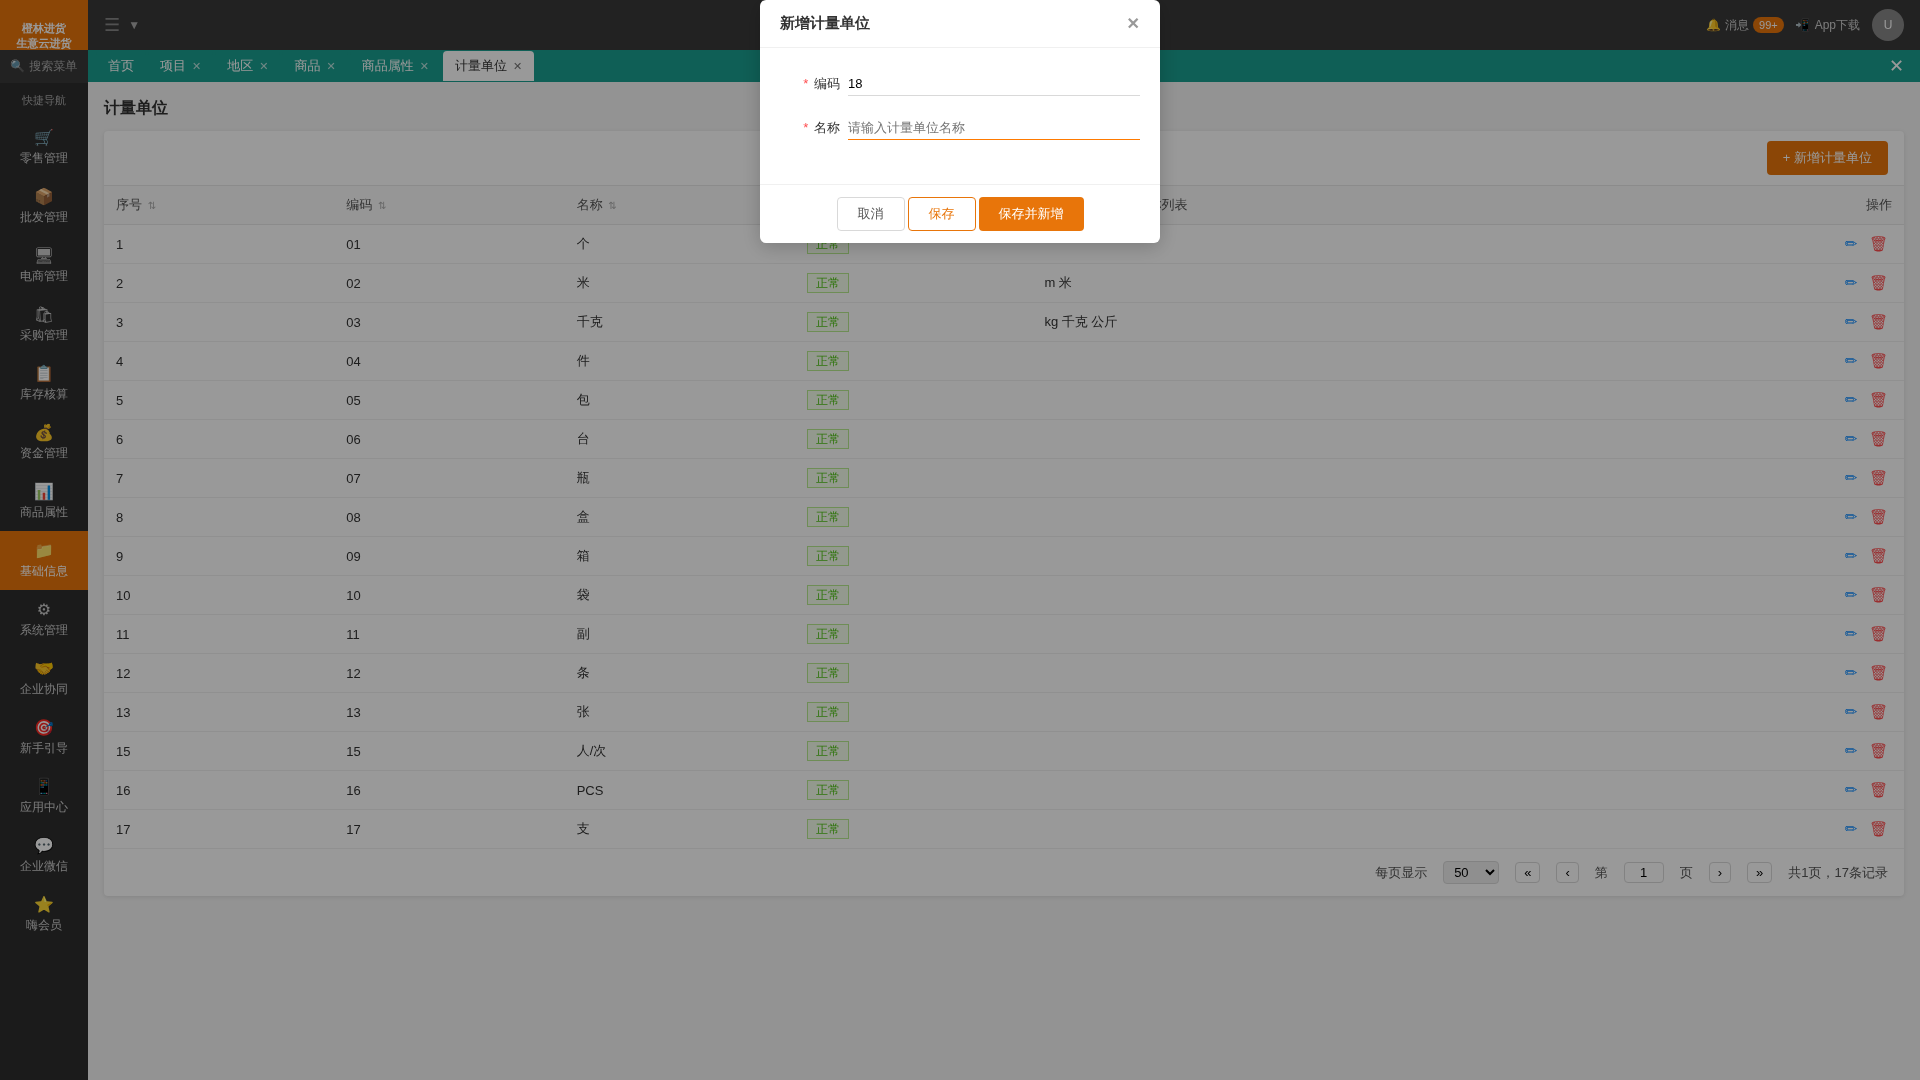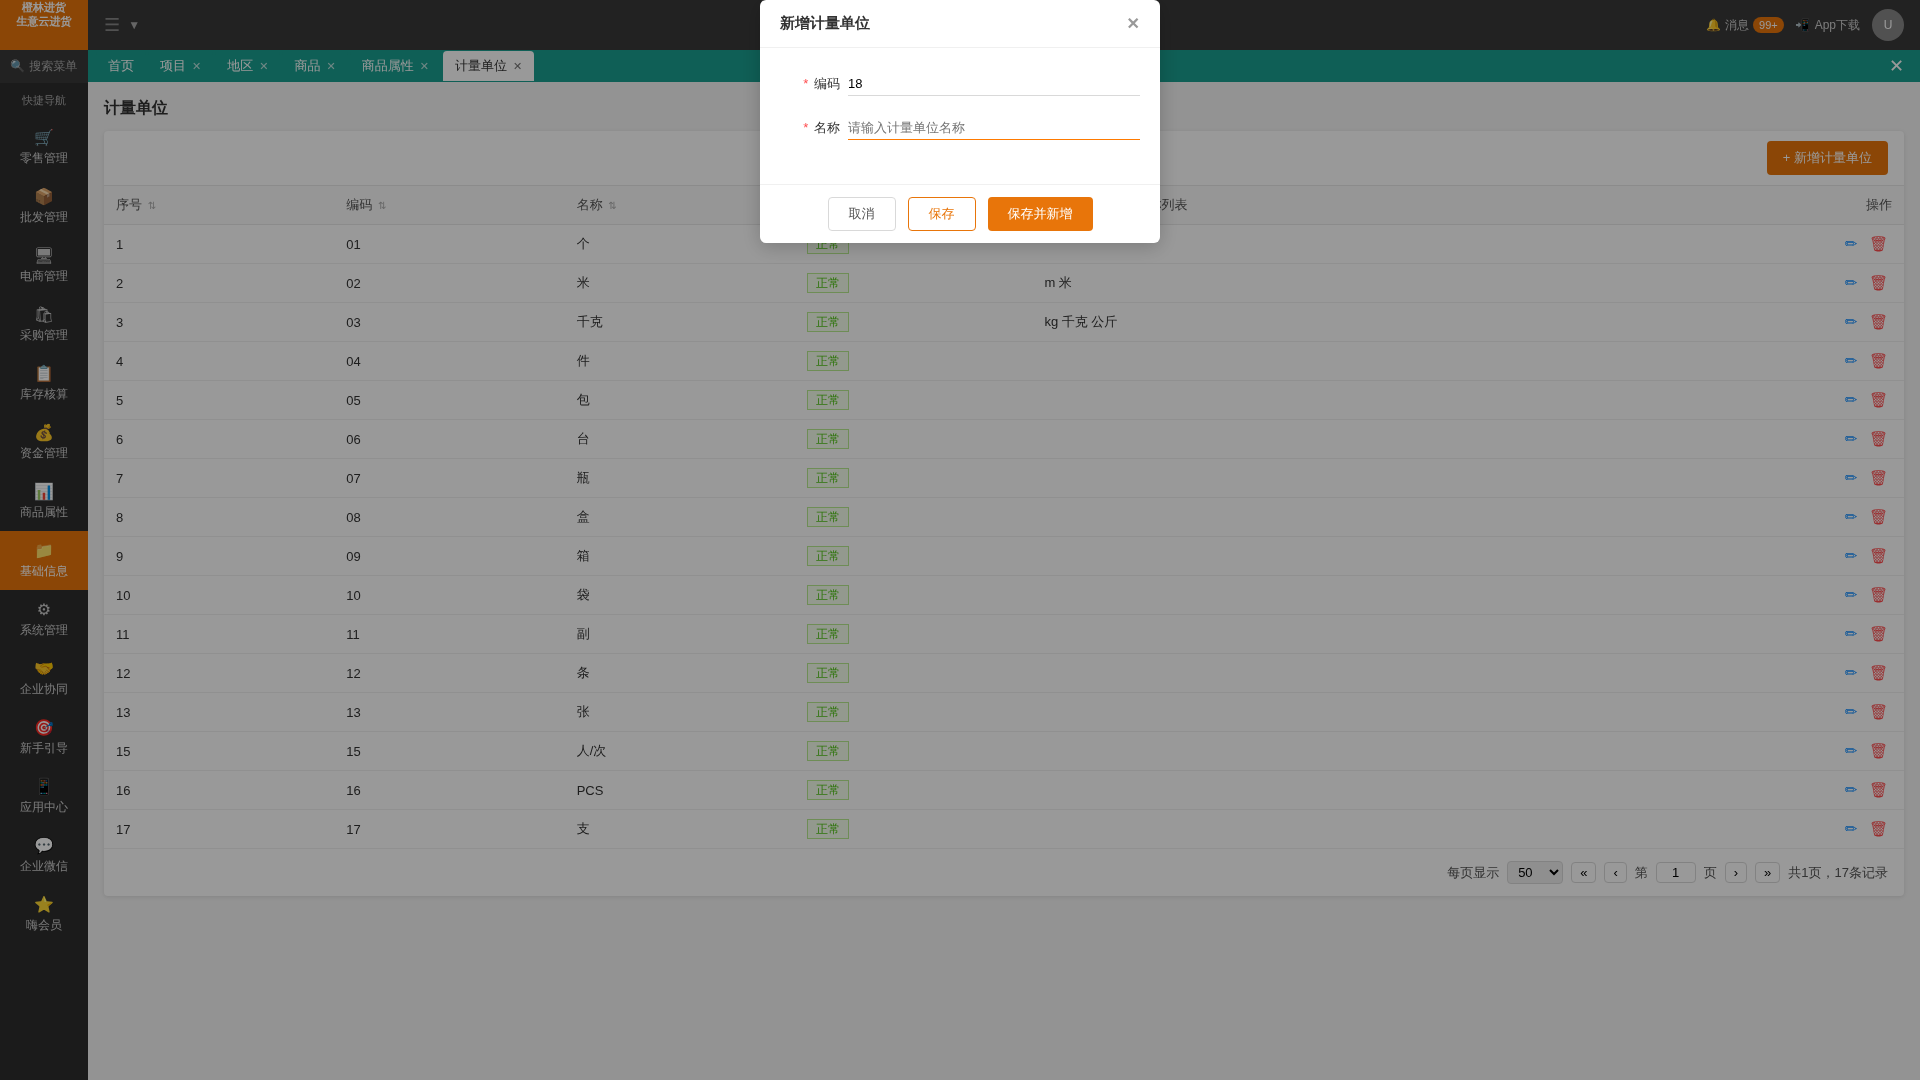--- a/index.html
+++ b/index.html
@@ -11,21 +11,21 @@
       background: #2d2d2d;
       display: flex;
       flex-direction: column;
       flex-shrink: 0;
       height: 100%;
     }
     .sidebar-logo {
       height: 50px;
       background: #e8750a;
       display: flex;
-      align-items: flex-start;
+      align-items: flex-end;
       justify-content: center;
       color: white;
       font-size: 14px;
       font-weight: bold;
     }
     .sidebar-search {
       padding: 8px;
       background: #3a3a3a;
       color: #aaa;
       font-size: 12px;
@@ -196,21 +196,21 @@
       font-size: 15px;
       margin: 0 4px;
     }
 
     
     .pagination-bar {
       display: flex;
       align-items: center;
       justify-content: flex-end;
       padding: 12px 16px;
-      gap: 8px;
+      gap: 16px;
       font-size: 13px;
       color: #555;
     }
     .page-size-select {
       border: 1px solid #d9d9d9;
       border-radius: 4px;
       padding: 2px 6px;
       font-size: 13px;
     }
     .page-btn {
@@ -287,21 +287,21 @@
       font-size: 13px;
       outline: none;
     }
     .form-input.active-border {
       border-bottom: 1px solid #ff7a00;
     }
     .modal-footer {
       padding: 12px 30px;
       display: flex;
       justify-content: center;
-      gap: 12px;
+      gap: 3px;
       border-top: 1px solid #f0f0f0;
     }
     .btn-cancel {
       border: 1px solid #d9d9d9;
       background: white;
       color: #555;
       padding: 7px 20px;
       border-radius: 4px;
       font-size: 13px;
       cursor: pointer;

